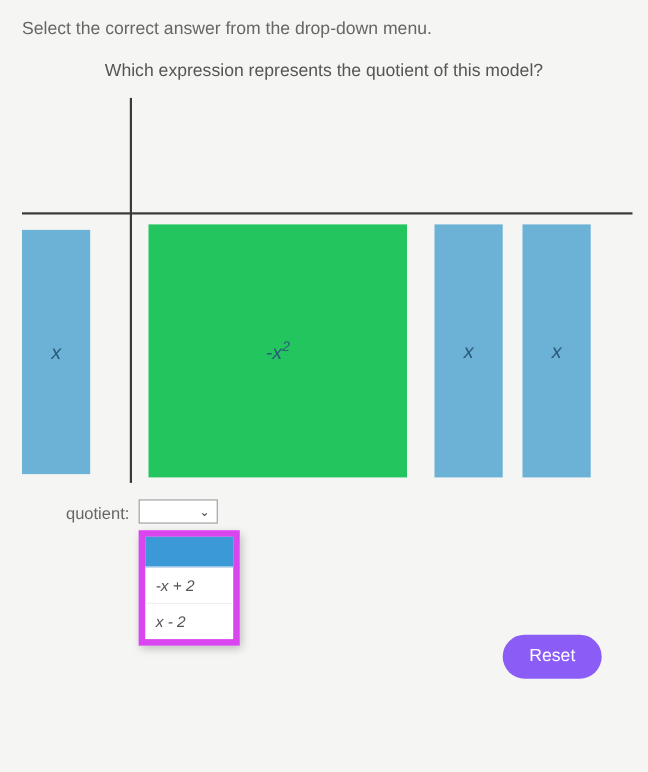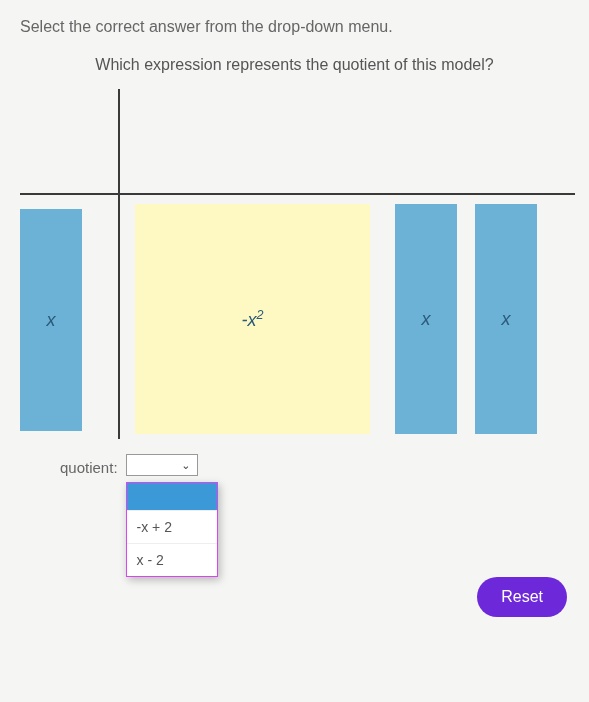--- a/index.html
+++ b/index.html
@@ -55,21 +55,21 @@
       align-items: center;
       justify-content: center;
       font-size: 18px;
       color: #2b5a7a;
       font-style: italic;
     }
     .tile.blue {
       background: #6bb2d6;
     }
     .tile.red {
-      background: #fef9c3;
+      background: #22c55e;
     }
     .left-x {
       left: 0;
       top: 120px;
       width: 62px;
       height: 222px;
     }
     .neg-x2 {
       left: 115px;
       top: 115px;
@@ -119,43 +119,44 @@
     .chevron {
       font-size: 11px;
       color: #444;
     }
     .dropdown-list {
       position: absolute;
       top: 28px;
       left: 0;
       width: 92px;
       background: #fff;
-      border: 1px solid #d946ef;
+      border: 6px solid #d946ef;
       box-shadow: 2px 3px 8px rgba(0,0,0,0.25);
       z-index: 10;
+      font-style: italic;
     }
     .dropdown-option {
       padding: 8px 10px;
       font-size: 14px;
       color: #555;
       border-bottom: 1px solid #eee;
       cursor: pointer;
     }
     .dropdown-option.selected {
       background: #3b99d8;
       height: 28px;
     }
     .dropdown-option:last-child {
       border-bottom: none;
     }
     .reset-btn {
       position: absolute;
-      right: 22px;
+      right: 42px;
       bottom: 85px;
-      background: #6d28d9;
+      background: #8b5cf6;
       color: #fff;
       border: none;
       border-radius: 22px;
       padding: 11px 24px;
       font-size: 16px;
       cursor: pointer;
     }
     sup {
       font-size: 0.7em;
     }

